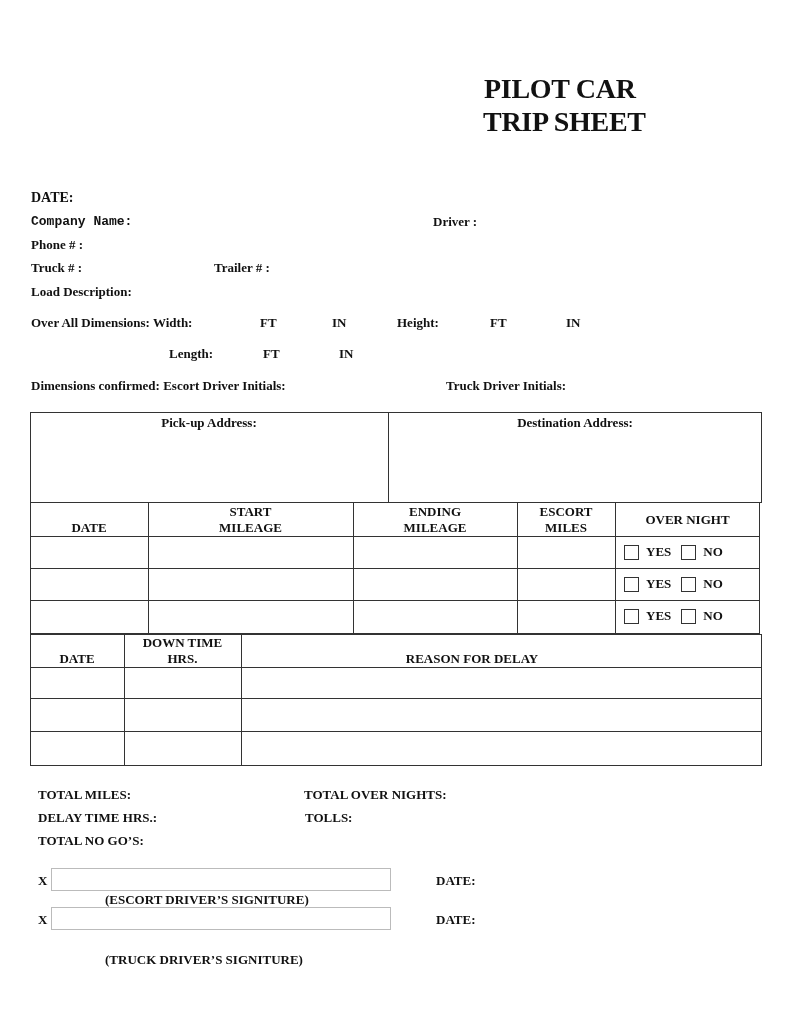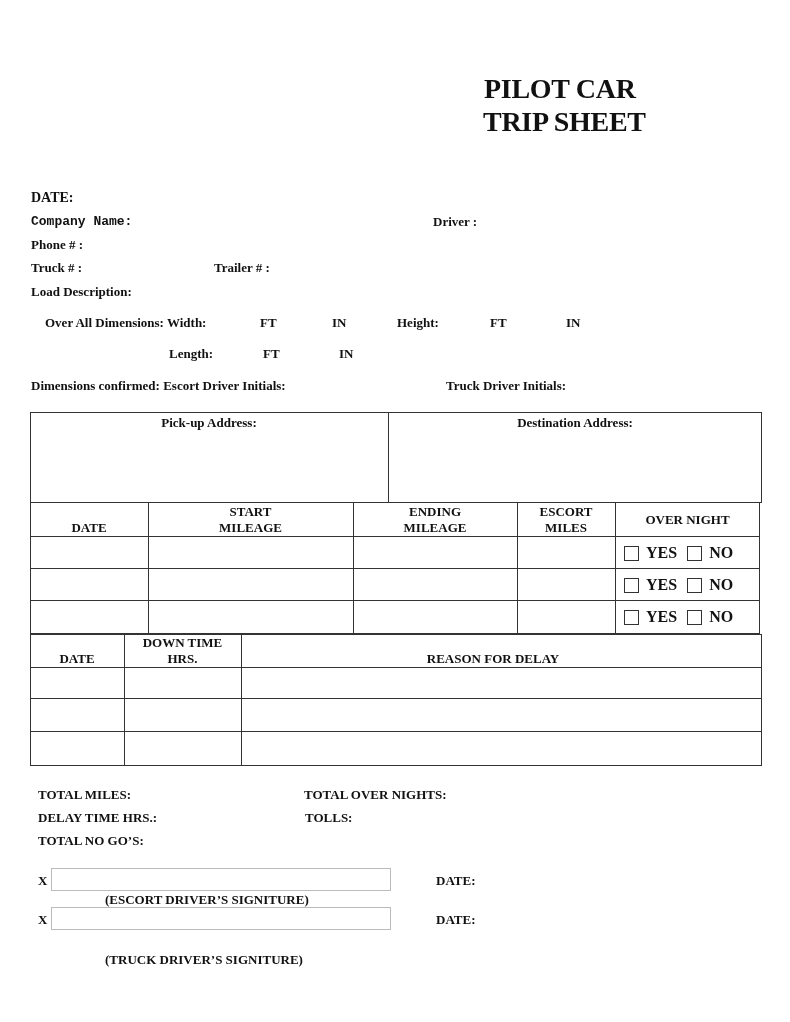--- a/index.html
+++ b/index.html
@@ -6,39 +6,39 @@
   body { width: 790px; height: 1022px; background: #fff; font-family: "Liberation Serif", serif; font-weight: bold; color: #111; position: relative; overflow: hidden; }
   .abs { position: absolute; white-space: nowrap; }
   .title { font-size: 28px; line-height: 32px; letter-spacing: -0.3px; }
   .lbl { font-size: 13px; line-height: 16px; }
   .hdr { font-size: 13px; line-height: 15px; text-align: center; }
   .box { position: absolute; border: 1.5px solid #333; }
   .vl { position: absolute; border-left: 1.5px solid #333; }
   .hl { position: absolute; border-top: 1.5px solid #333; }
   .cell { position: absolute; }
   .cb { display: inline-block; width: 15px; height: 15px; border: 1.3px solid #333; vertical-align: middle; margin-right: 7px; }
-  .yn { position: absolute; font-size: 16px; display: flex; align-items: center; }
+  .yn { position: absolute; font-size: 13px; display: flex; align-items: center; }
   .yn span.t { margin-right: 10px; }
   .sig { position: absolute; border: 1px solid #bbb; height: 23px; }
 </style>
 </head>
 <body>
 
 <div class="abs title" style="left:484px;top:73px;">PILOT CAR</div>
 <div class="abs title" style="left:483px;top:106px;">TRIP SHEET</div>
 
 <div class="abs lbl" style="left:31px;top:190px;font-size:14px;">DATE:</div>
 <div class="abs lbl" style="left:31px;top:214px;font-family:Liberation Mono, monospace;">Company Name:</div>
 <div class="abs lbl" style="left:433px;top:214px;">Driver :</div>
 <div class="abs lbl" style="left:31px;top:237px;">Phone #  :</div>
 <div class="abs lbl" style="left:31px;top:260px;">Truck #  :</div>
 <div class="abs lbl" style="left:214px;top:260px;">Trailer # :</div>
 <div class="abs lbl" style="left:31px;top:284px;">Load Description:</div>
 
-<div class="abs lbl" style="left:45px;top:315px;">Over All Dimensions: Width:</div>
+<div class="abs lbl" style="left:31px;top:315px;">Over All Dimensions: Width:</div>
 <div class="abs lbl" style="left:260px;top:315px;">FT</div>
 <div class="abs lbl" style="left:332px;top:315px;">IN</div>
 <div class="abs lbl" style="left:397px;top:315px;">Height:</div>
 <div class="abs lbl" style="left:490px;top:315px;">FT</div>
 <div class="abs lbl" style="left:566px;top:315px;">IN</div>
 
 <div class="abs lbl" style="left:169px;top:346px;">Length:</div>
 <div class="abs lbl" style="left:263px;top:346px;">FT</div>
 <div class="abs lbl" style="left:339px;top:346px;">IN</div>
 
@@ -92,21 +92,21 @@
 <div class="box" style="left:30px;top:634px;width:732px;height:132px;"></div>
 <div class="vl" style="left:124px;top:634px;height:132px;"></div>
 <div class="vl" style="left:241px;top:634px;height:132px;"></div>
 <div class="hl" style="left:30px;top:667px;width:732px;"></div>
 <div class="hl" style="left:30px;top:698px;width:732px;"></div>
 <div class="hl" style="left:30px;top:731px;width:732px;"></div>
 
 <div class="abs hdr" style="left:30px;width:94px;top:651px;">DATE</div>
 <div class="abs hdr" style="left:124px;width:117px;top:635px;">DOWN TIME</div>
 <div class="abs hdr" style="left:124px;width:117px;top:651px;">HRS.</div>
-<div class="abs hdr" style="left:249px;width:488px;top:651px;">REASON FOR DELAY</div>
+<div class="abs hdr" style="left:228px;width:488px;top:651px;">REASON FOR DELAY</div>
 
 <div class="abs lbl" style="left:38px;top:787px;">TOTAL MILES:</div>
 <div class="abs lbl" style="left:304px;top:787px;">TOTAL OVER NIGHTS:</div>
 <div class="abs lbl" style="left:38px;top:810px;">DELAY TIME HRS.:</div>
 <div class="abs lbl" style="left:305px;top:810px;">TOLLS:</div>
 <div class="abs lbl" style="left:38px;top:833px;">TOTAL NO GO’S:</div>
 
 <div class="abs lbl" style="left:38px;top:873px;">X</div>
 <div class="sig" style="left:51px;top:868px;width:340px;"></div>
 <div class="abs lbl" style="left:436px;top:873px;">DATE:</div>

